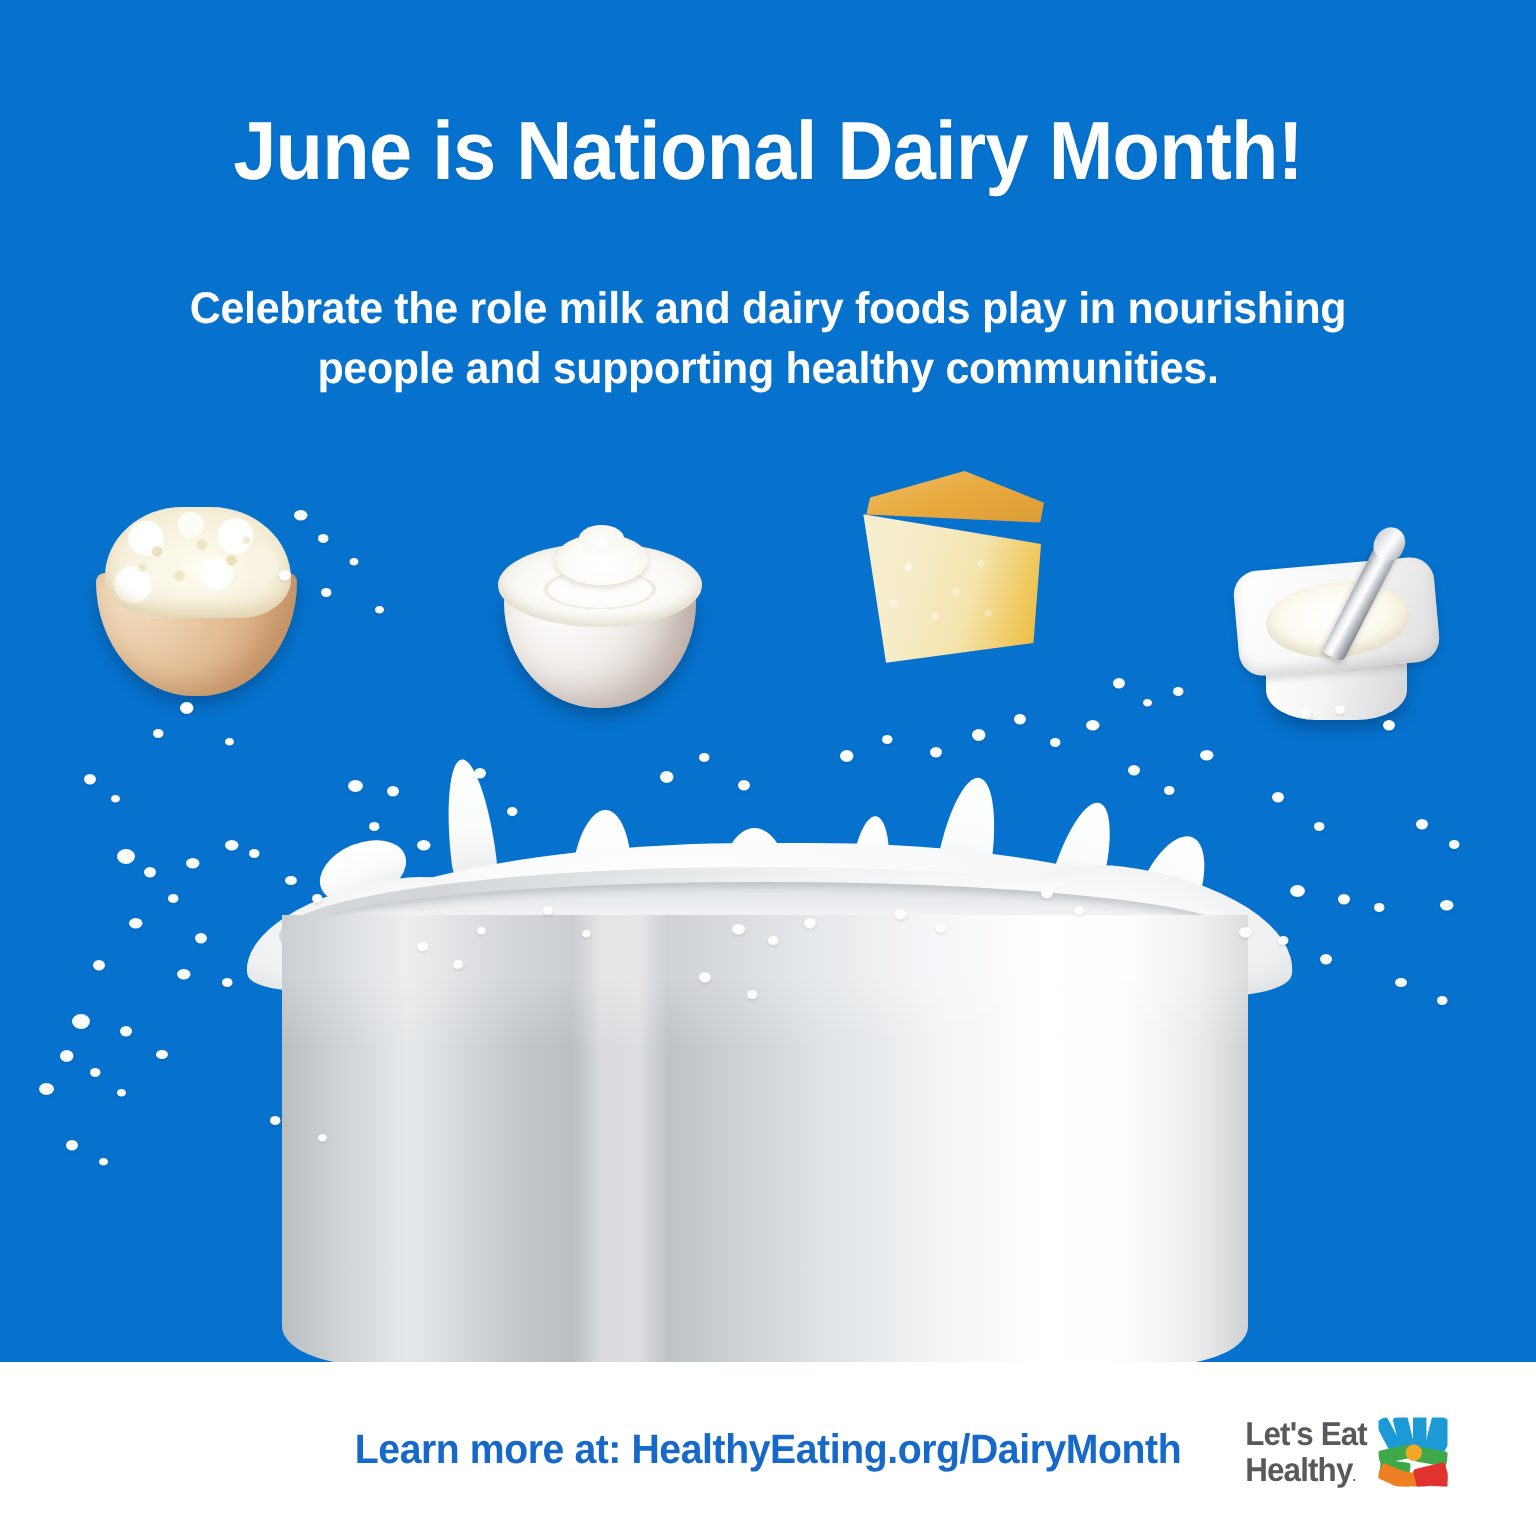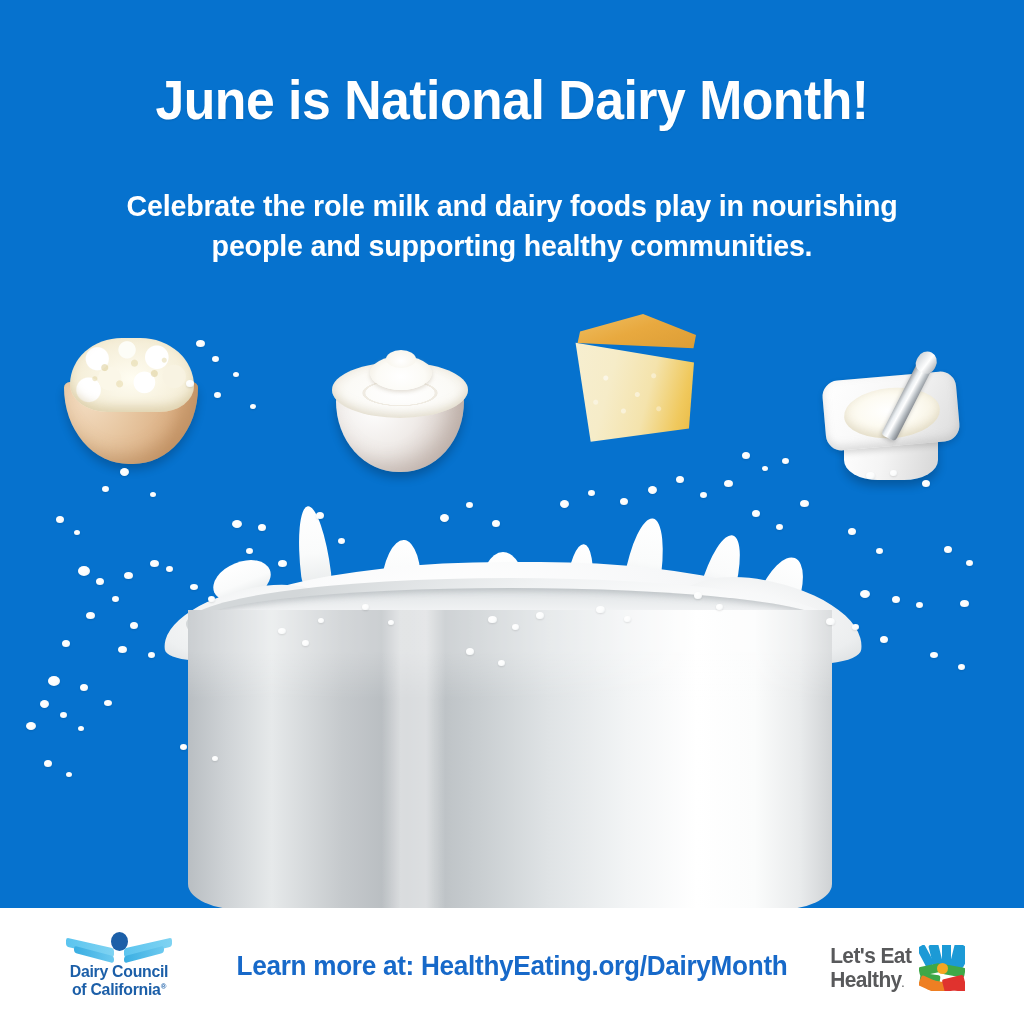--- a/index.html
+++ b/index.html
@@ -469,35 +469,20 @@
       <div class="drop" style="left: 694px; top: 592px; width: 8px; height: 7px;"></div>
       <div class="drop" style="left: 716px; top: 604px; width: 7px; height: 6px;"></div>
       <div class="drop" style="left: 180px; top: 744px; width: 7px; height: 6px;"></div>
       <div class="drop" style="left: 212px; top: 756px; width: 6px; height: 5px;"></div>
       <div class="drop" style="left: 44px; top: 760px; width: 8px; height: 7px;"></div>
       <div class="drop" style="left: 66px; top: 772px; width: 6px; height: 5px;"></div>
     </div>
 
   <div id="footer">
 
-    <div id="dcc-logo">
-      <div class="dcc-mark">
-        <div class="dcc-dot"></div>
-        <div class="wing l"></div>
-        <div class="wing r"></div>
-        <div class="wing2 l"></div>
-        <div class="wing2 r"></div>
-      </div>
-      <div class="dcc-text">
-        <div>Dairy Council</div>
-        <div>
-          <span>of California</span><sup>®</sup>
-        </div>
-      </div>
-    </div>
 
     <div id="learn-more">Learn more at: HealthyEating.org/DairyMonth</div>
 
     <div id="leh-logo">
       <div class="leh-text">
         <div>Let's Eat</div>
         <div>
           <span>Healthy</span><sub>.</sub>
         </div>
       </div>

